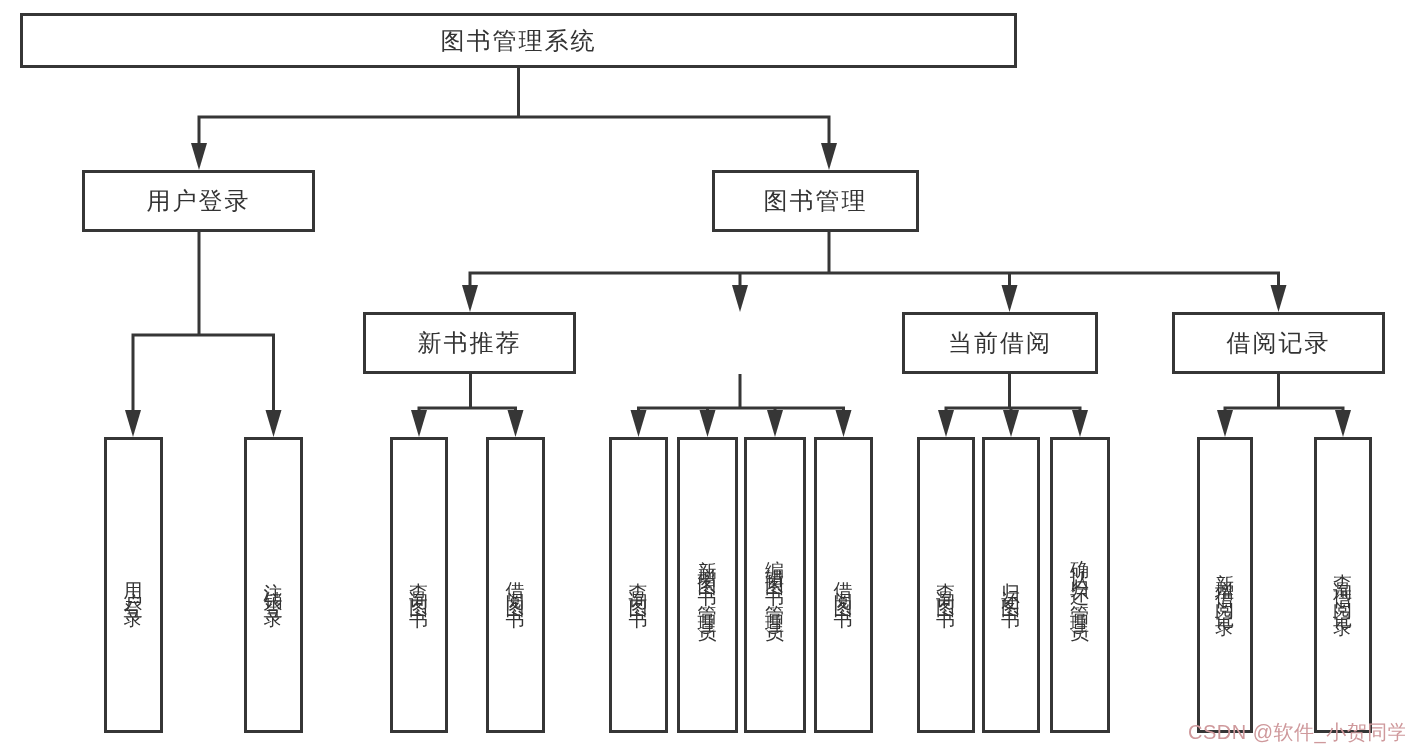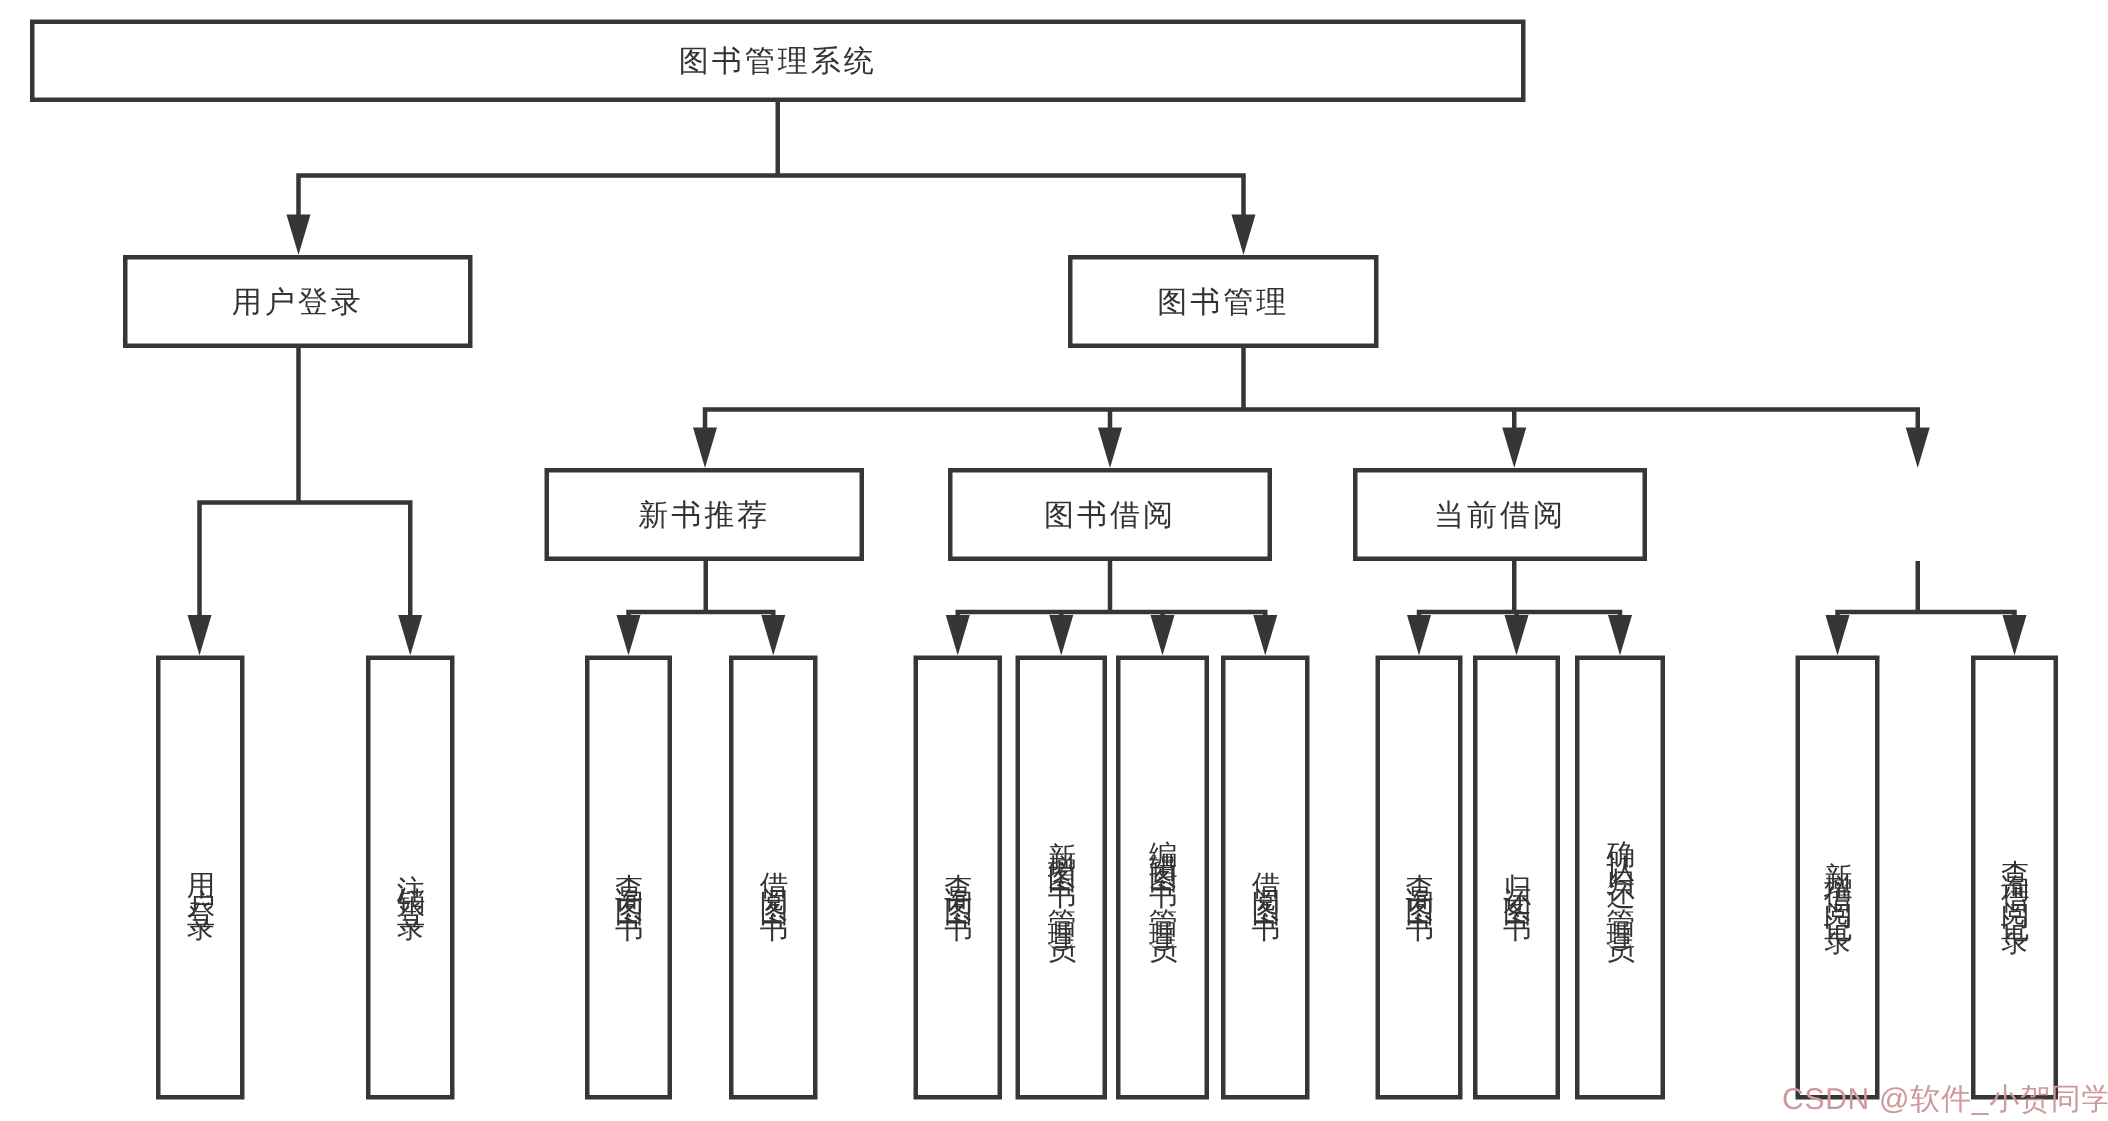--- a/index.html
+++ b/index.html
@@ -7,21 +7,21 @@
     position:relative; width:1405px; height:747px; background:#ffffff;
     font-family:"Liberation Sans","DejaVu Sans",sans-serif; overflow:hidden;
   }
   svg.connectors { position:absolute; left:0; top:0; width:1405px; height:747px; }
   .node {
     position:absolute; box-sizing:border-box;
     border:3px solid #363636; background:#ffffff;
     display:flex; align-items:center; justify-content:center;
     color:#333333;
   }
-  .h-node { font-size:20px; letter-spacing:2px; white-space:nowrap;text-align:center; }
+  .h-node { font-size:24px; letter-spacing:2px; white-space:nowrap;text-align:center; }
   .v-node {
     writing-mode:vertical-rl; text-orientation:mixed;
     font-size:19px; letter-spacing:9px; line-height:1;
   }
   .watermark {
     position:absolute; left:1188px; top:719px;
     font-size:20px; color:#cf999c; white-space:nowrap; letter-spacing:0.5px;
   }
 </style>
 </head>
@@ -68,22 +68,22 @@
       <polygon points="1335,410 1351,410 1343,437"></polygon>
     </g>
   </svg>
 
   <div class="node h-node" style="left:20px; top:13px; width:997px; height:55px;">图书管理系统</div>
 
   <div class="node h-node" style="left:82px; top:170px; width:233px; height:62px;">用户登录</div>
   <div class="node h-node" style="left:712px; top:170px; width:207px; height:62px;">图书管理</div>
 
   <div class="node h-node" style="left:363px; top:312px; width:213px; height:62px;">新书推荐</div>
-  <div class="node h-node" style="left:632px; top:312px; width:216px; height:62px;">图书借阅</div>
   <div class="node h-node" style="left:902px; top:312px; width:196px; height:62px;">当前借阅</div>
+  <div class="node h-node" style="left:1172px; top:312px; width:213px; height:62px;">借阅记录</div>
 
   <div class="node v-node" style="left:104px; top:437px; width:59px; height:296px;">用户登录</div>
   <div class="node v-node" style="left:244px; top:437px; width:59px; height:296px;">注销登录</div>
 
   <div class="node v-node" style="left:390px; top:437px; width:58px; height:296px;">查询图书</div>
   <div class="node v-node" style="left:486px; top:437px; width:59px; height:296px;">借阅图书</div>
 
   <div class="node v-node" style="left:609px; top:437px; width:59px; height:296px;">查询图书</div>
   <div class="node v-node" style="left:677px; top:437px; width:61px; height:296px;">新增图书（管理员）</div>
   <div class="node v-node" style="left:744px; top:437px; width:62px; height:296px;">编辑图书（管理员）</div>

